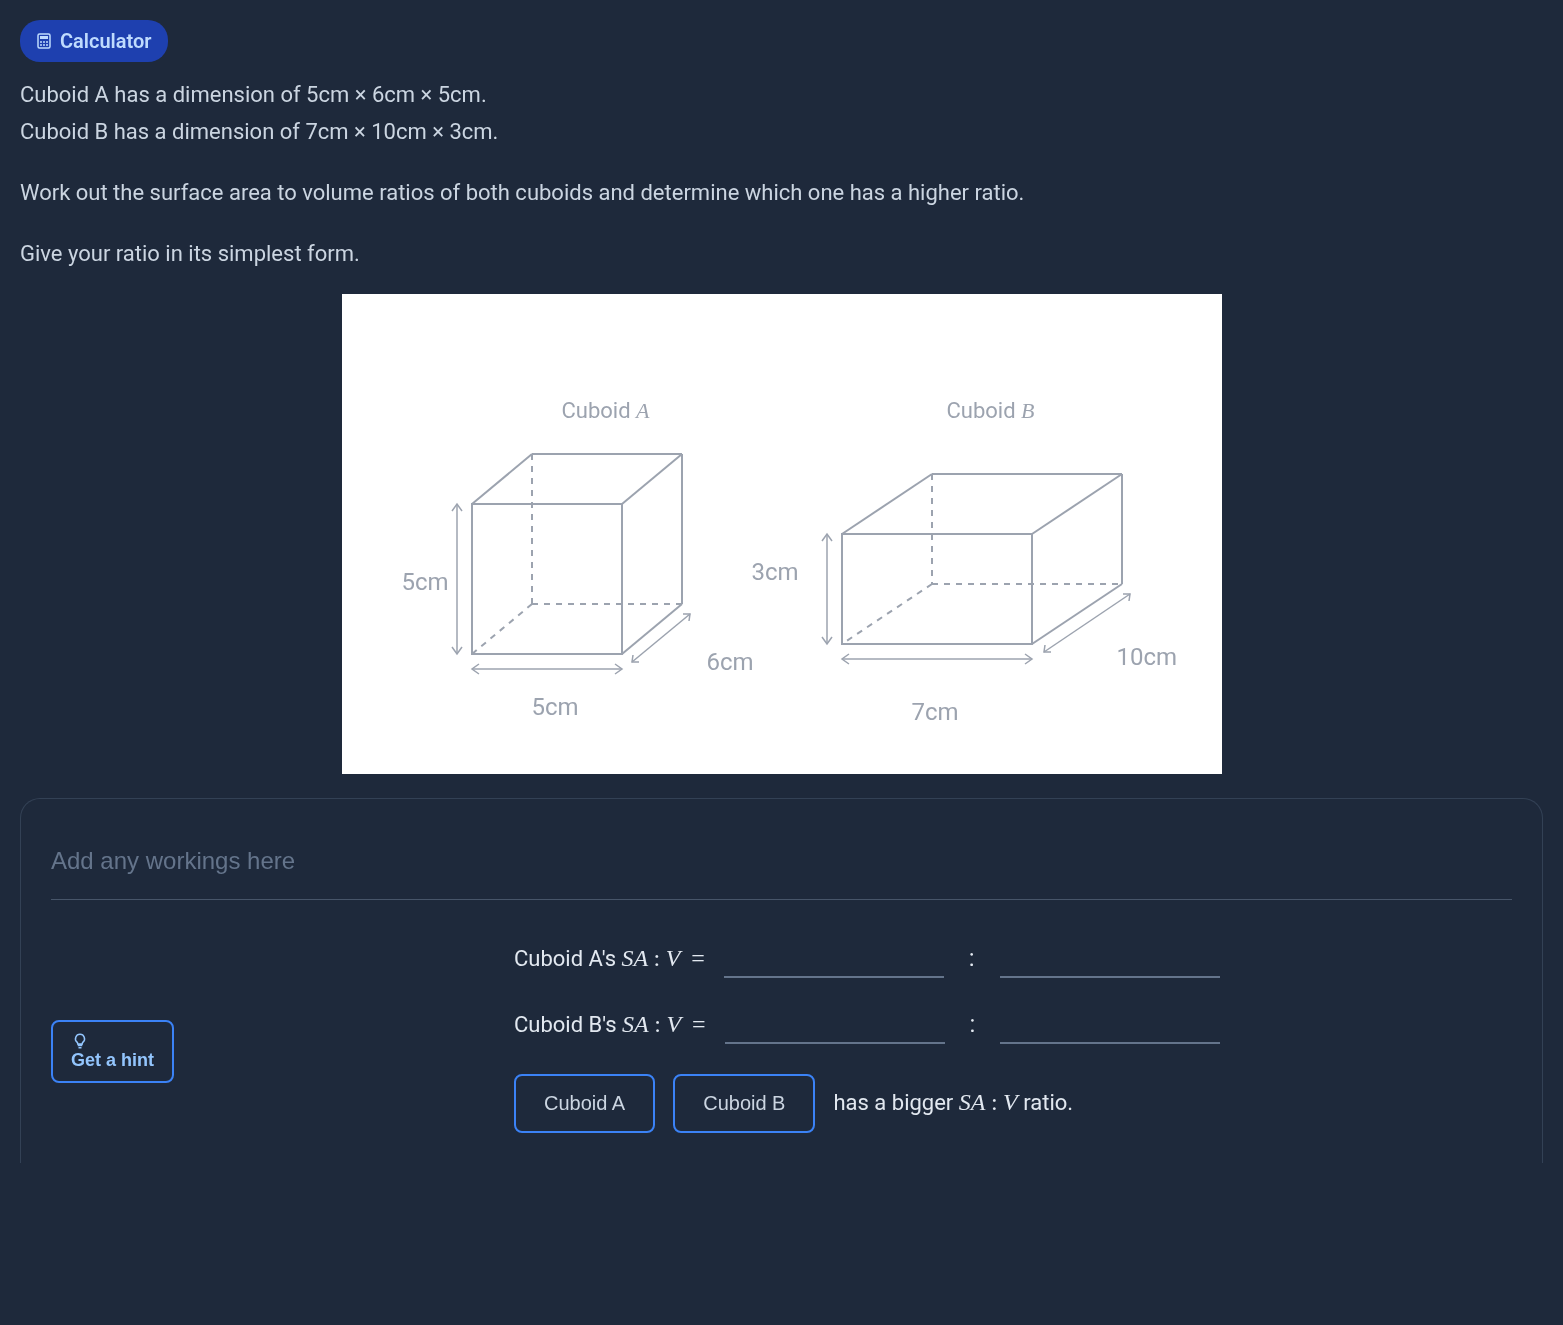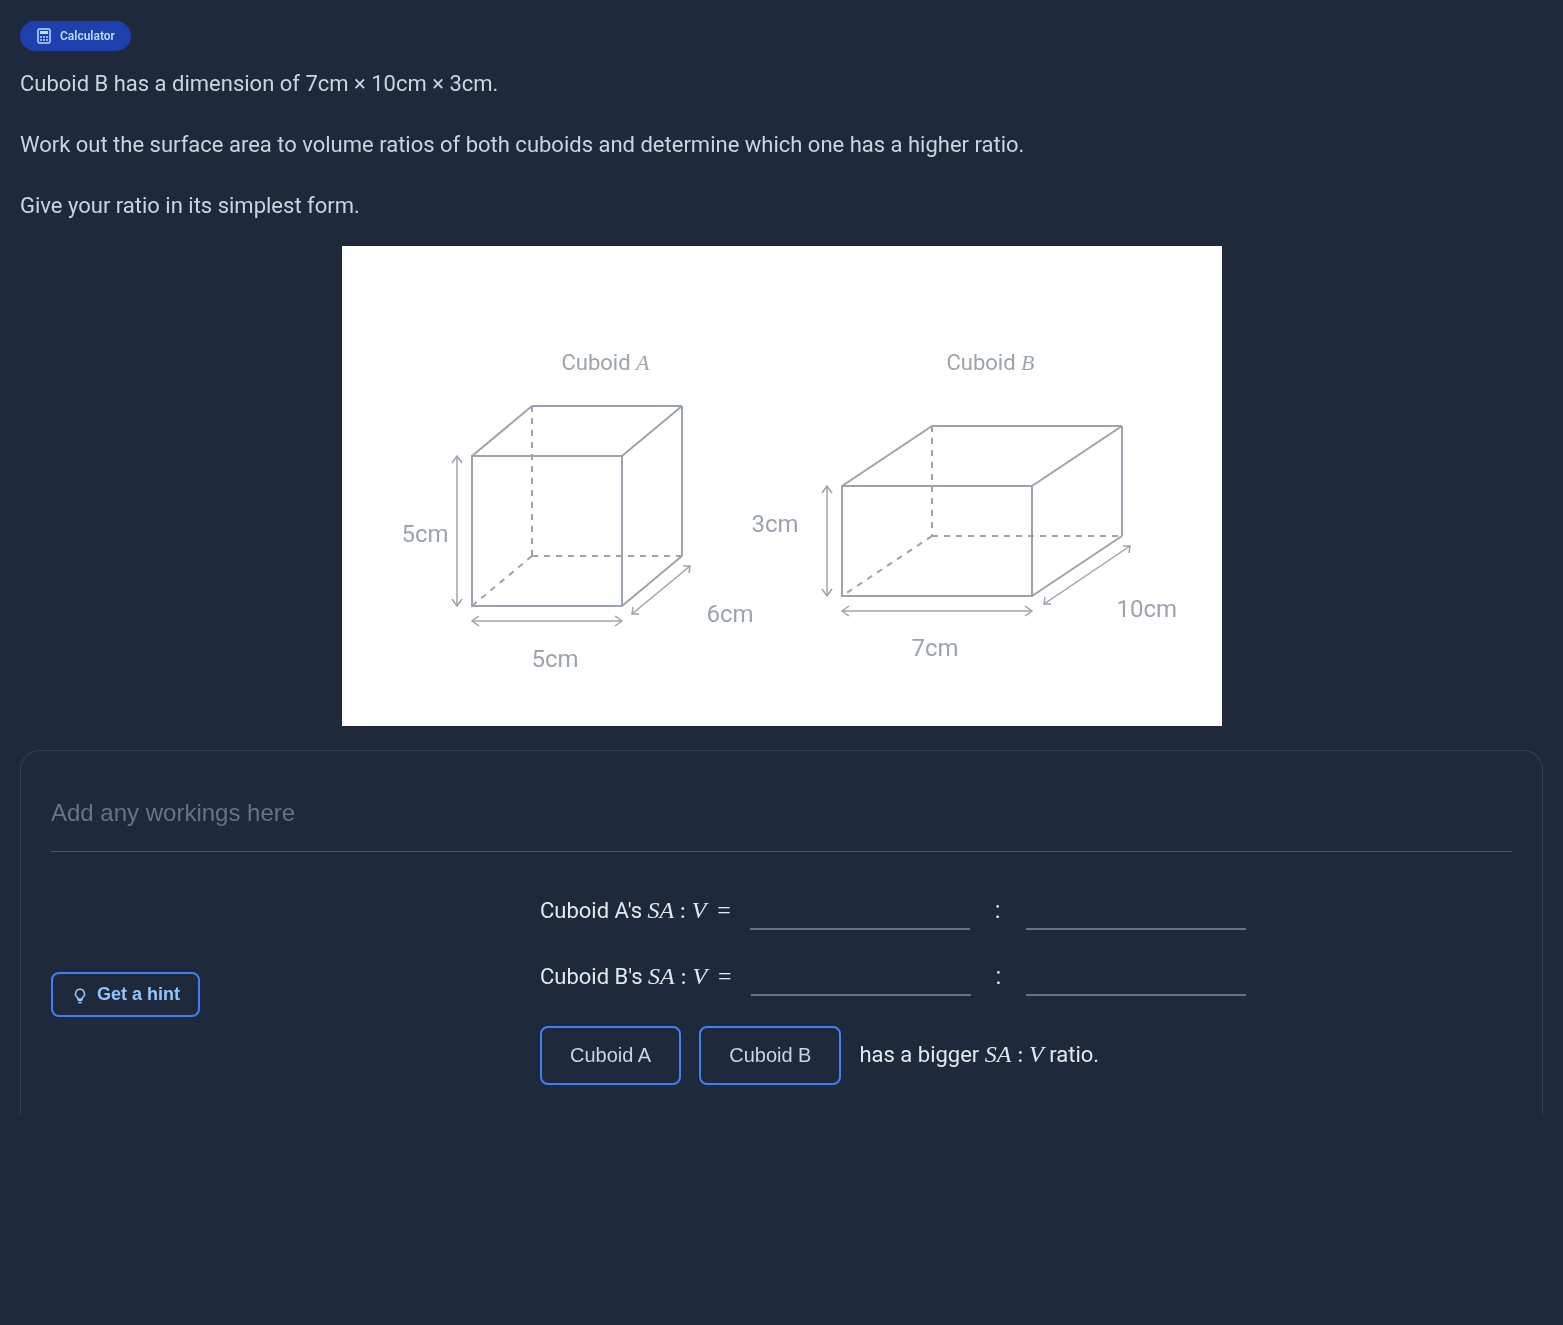--- a/index.html
+++ b/index.html
@@ -12,21 +12,21 @@
     padding: 20px;
     width: 1563px;
   }
   .calculator-badge {
     display: inline-flex;
     align-items: center;
     background: #1e40af;
     color: #bfdbfe;
     border-radius: 20px;
     padding: 6px 16px;
-    font-size: 12px;
+    font-size: 20px;
     font-weight: 600;
     margin-bottom: 16px;
   }
   .calculator-badge svg {
     margin-right: 8px;
   }
   .question-text {
     color: #cbd5e1;
     margin-bottom: 8px;
   }
@@ -81,29 +81,30 @@
     display: flex;
     align-items: flex-start;
     gap: 40px;
   }
   .hint-col {
     flex: 0 0 auto;
     padding-top: 80px;
   }
   .hint-button {
     display: inline-flex;
-    align-items: flex-end;
+    align-items: flex-start;
     border: 2px solid #3b82f6;
     background: transparent;
     color: #93c5fd;
     border-radius: 8px;
     padding: 10px 18px;
     font-size: 18px;
     font-weight: 600;
     cursor: pointer;
+    flex-direction: column;
   }
   .hint-button svg { margin-right: 8px; }
   .answer-col {
     flex: 1;
     padding-left: 300px;
   }
   .answer-row {
     display: flex;
     align-items: baseline;
     gap: 19px;
@@ -163,20 +164,21 @@
       <circle cx="8" cy="9" r="1" fill="#bfdbfe"></circle>
       <circle cx="11" cy="9" r="1" fill="#bfdbfe"></circle>
     <circle cx="5" cy="12" r="1" fill="#bfdbfe"></circle>
       <circle cx="8" cy="12" r="1" fill="#bfdbfe"></circle>
       <circle cx="11" cy="12" r="1" fill="#bfdbfe"></circle>
   </svg>
   <span>Calculator</span>
 </div>
 
 <div class="question-text">
+  <p>Cuboid A has a dimension of 5cm × 6cm  × 5cm.</p>
   <p>Cuboid B has a dimension of 7cm × 10cm  × 3cm.</p>
   <div class="spacer"></div>
   <p>Work out the surface area to volume ratios of both cuboids and determine which one has a higher ratio.</p>
   <div class="spacer"></div>
   <p>Give your ratio in its simplest form.</p>
 </div>
 
 <div class="diagram-wrap">
   <div class="diagram">
 
@@ -255,21 +257,21 @@
         <polyline points="213,190 220,195 213,200" fill="none"></polyline>
       </g>
 
       <g stroke="#9ca3af" stroke-width="1.5">
         <line x1="232" y1="188" x2="318" y2="130"></line>
         <polyline points="239,188 232,188 233,181" fill="none"></polyline>
         <polyline points="311,130 318,130 317,137" fill="none"></polyline>
       </g>
     </svg>
     <div class="cuboid-label" style="left:410px; top:260px;">3cm</div>
-    <div class="cuboid-label" style="left:570px; top:384px;">7cm</div>
+    <div class="cuboid-label" style="left:570px; top:400px;">7cm</div>
     <div class="cuboid-label" style="left:775px; top:345px;">10cm</div>
   </div>
 </div>
 
 <div class="answer-section">
   <input type="text" class="workings-input" placeholder="Add any workings here" style="">
 
   <div class="answer-body">
     <div class="hint-col">
       <button class="hint-button">

